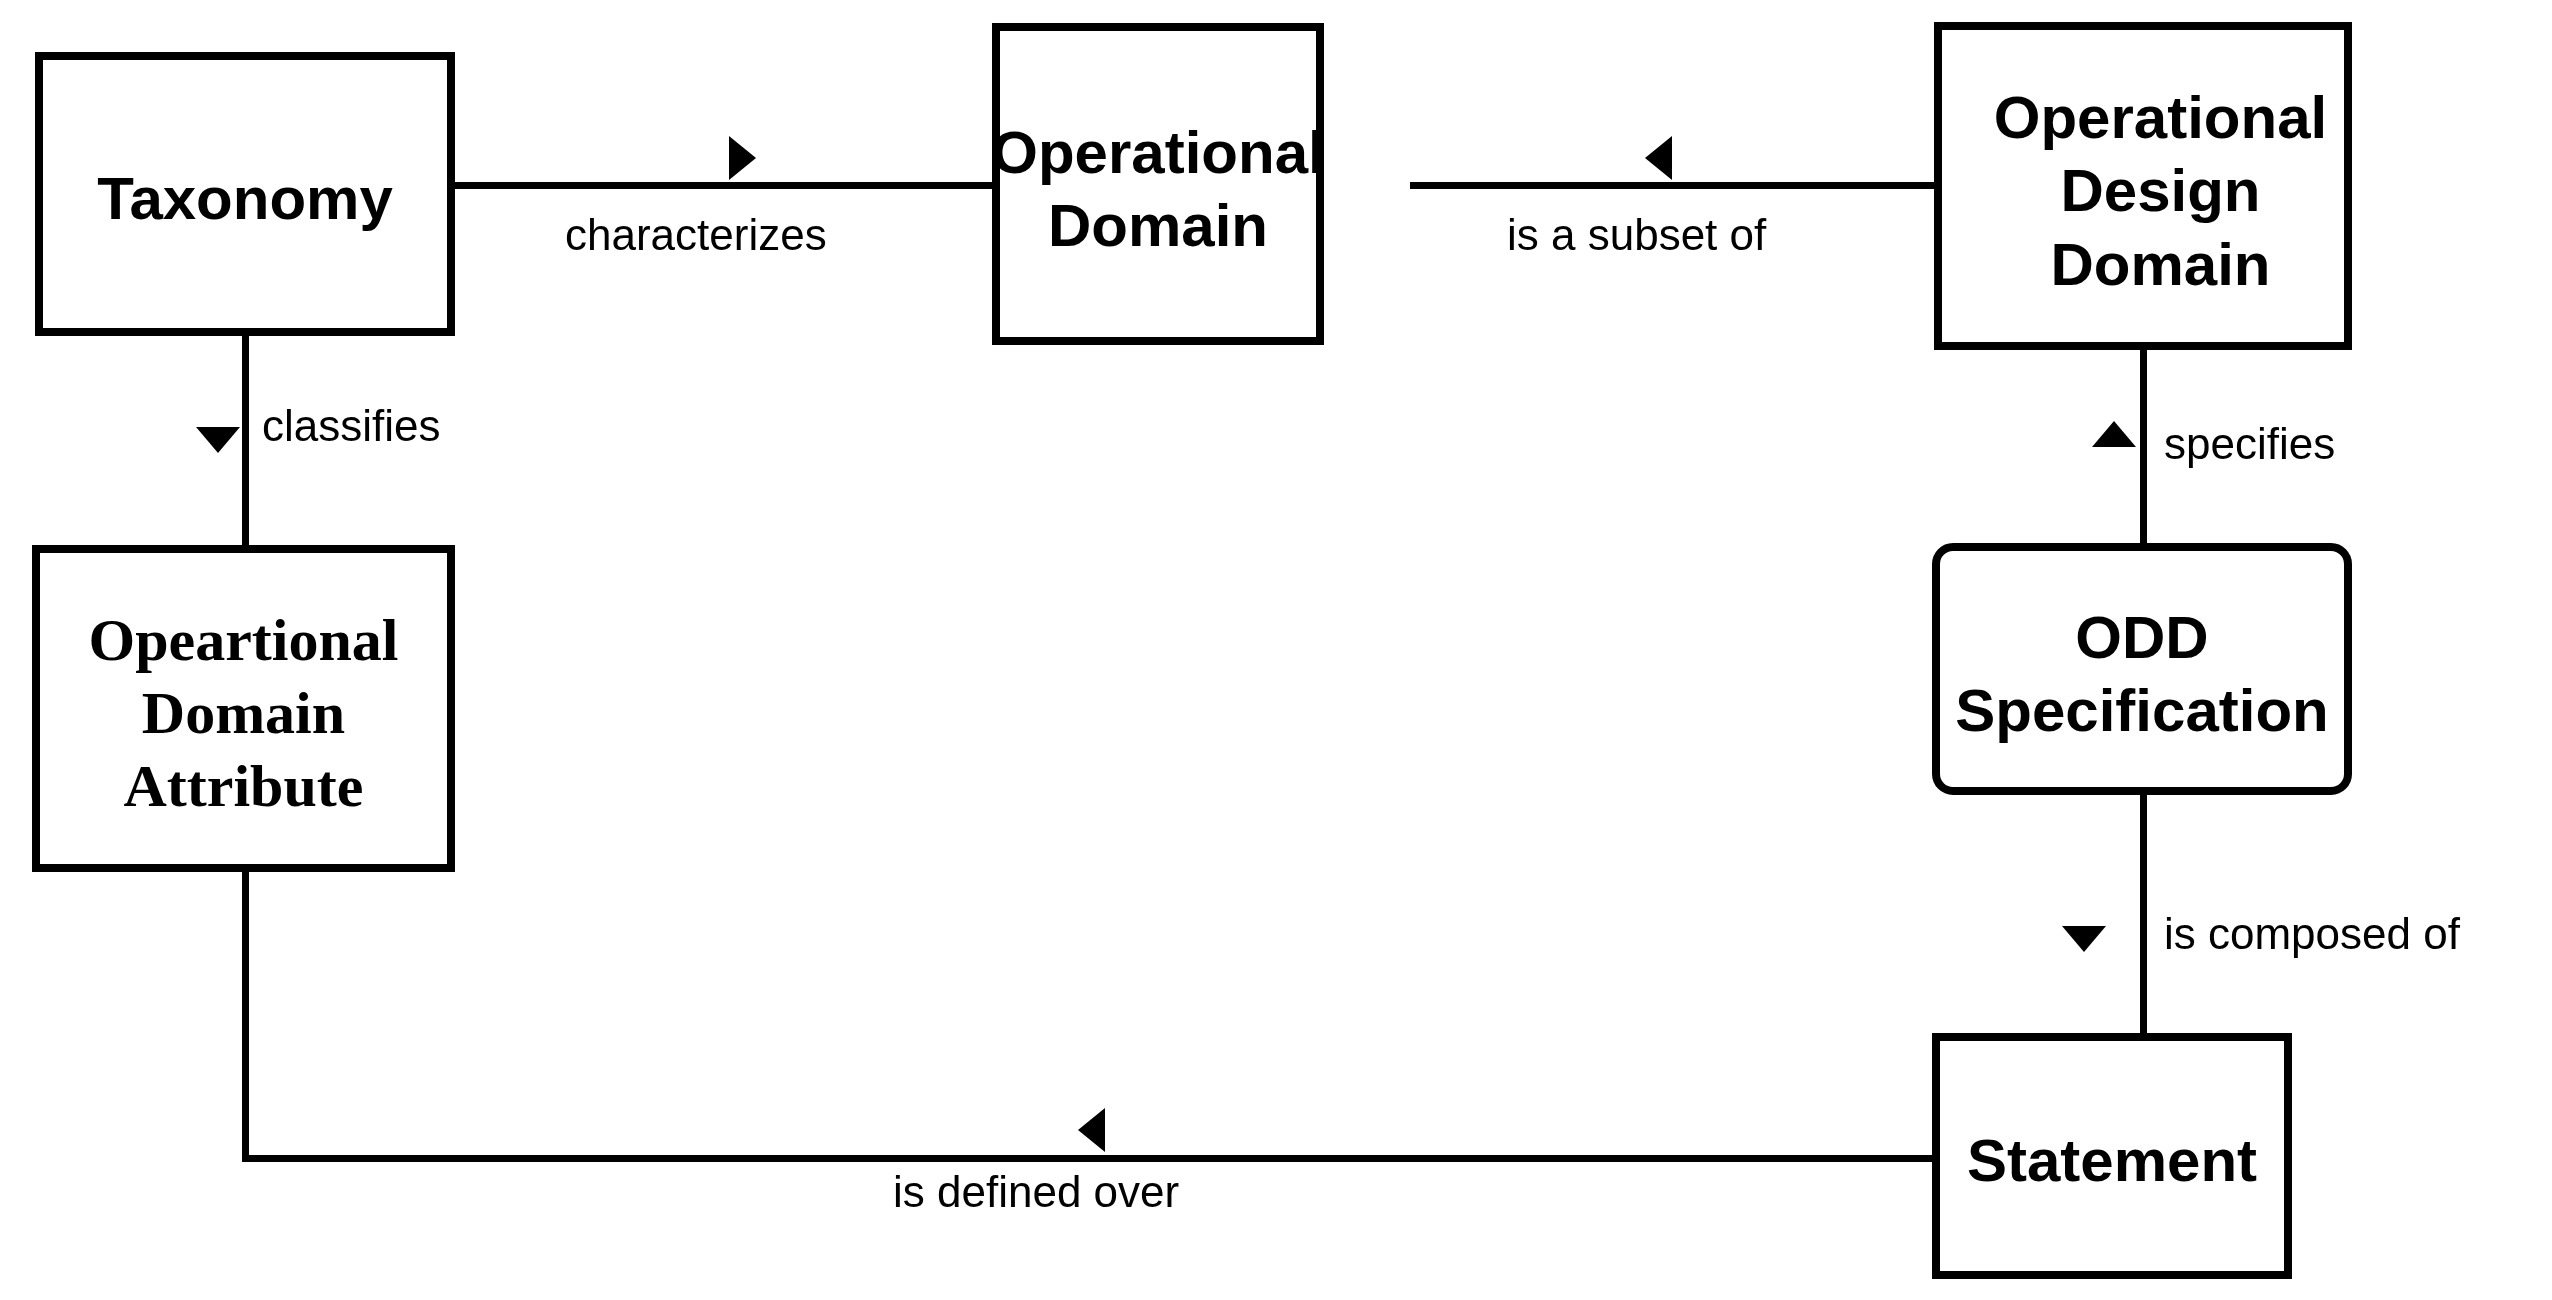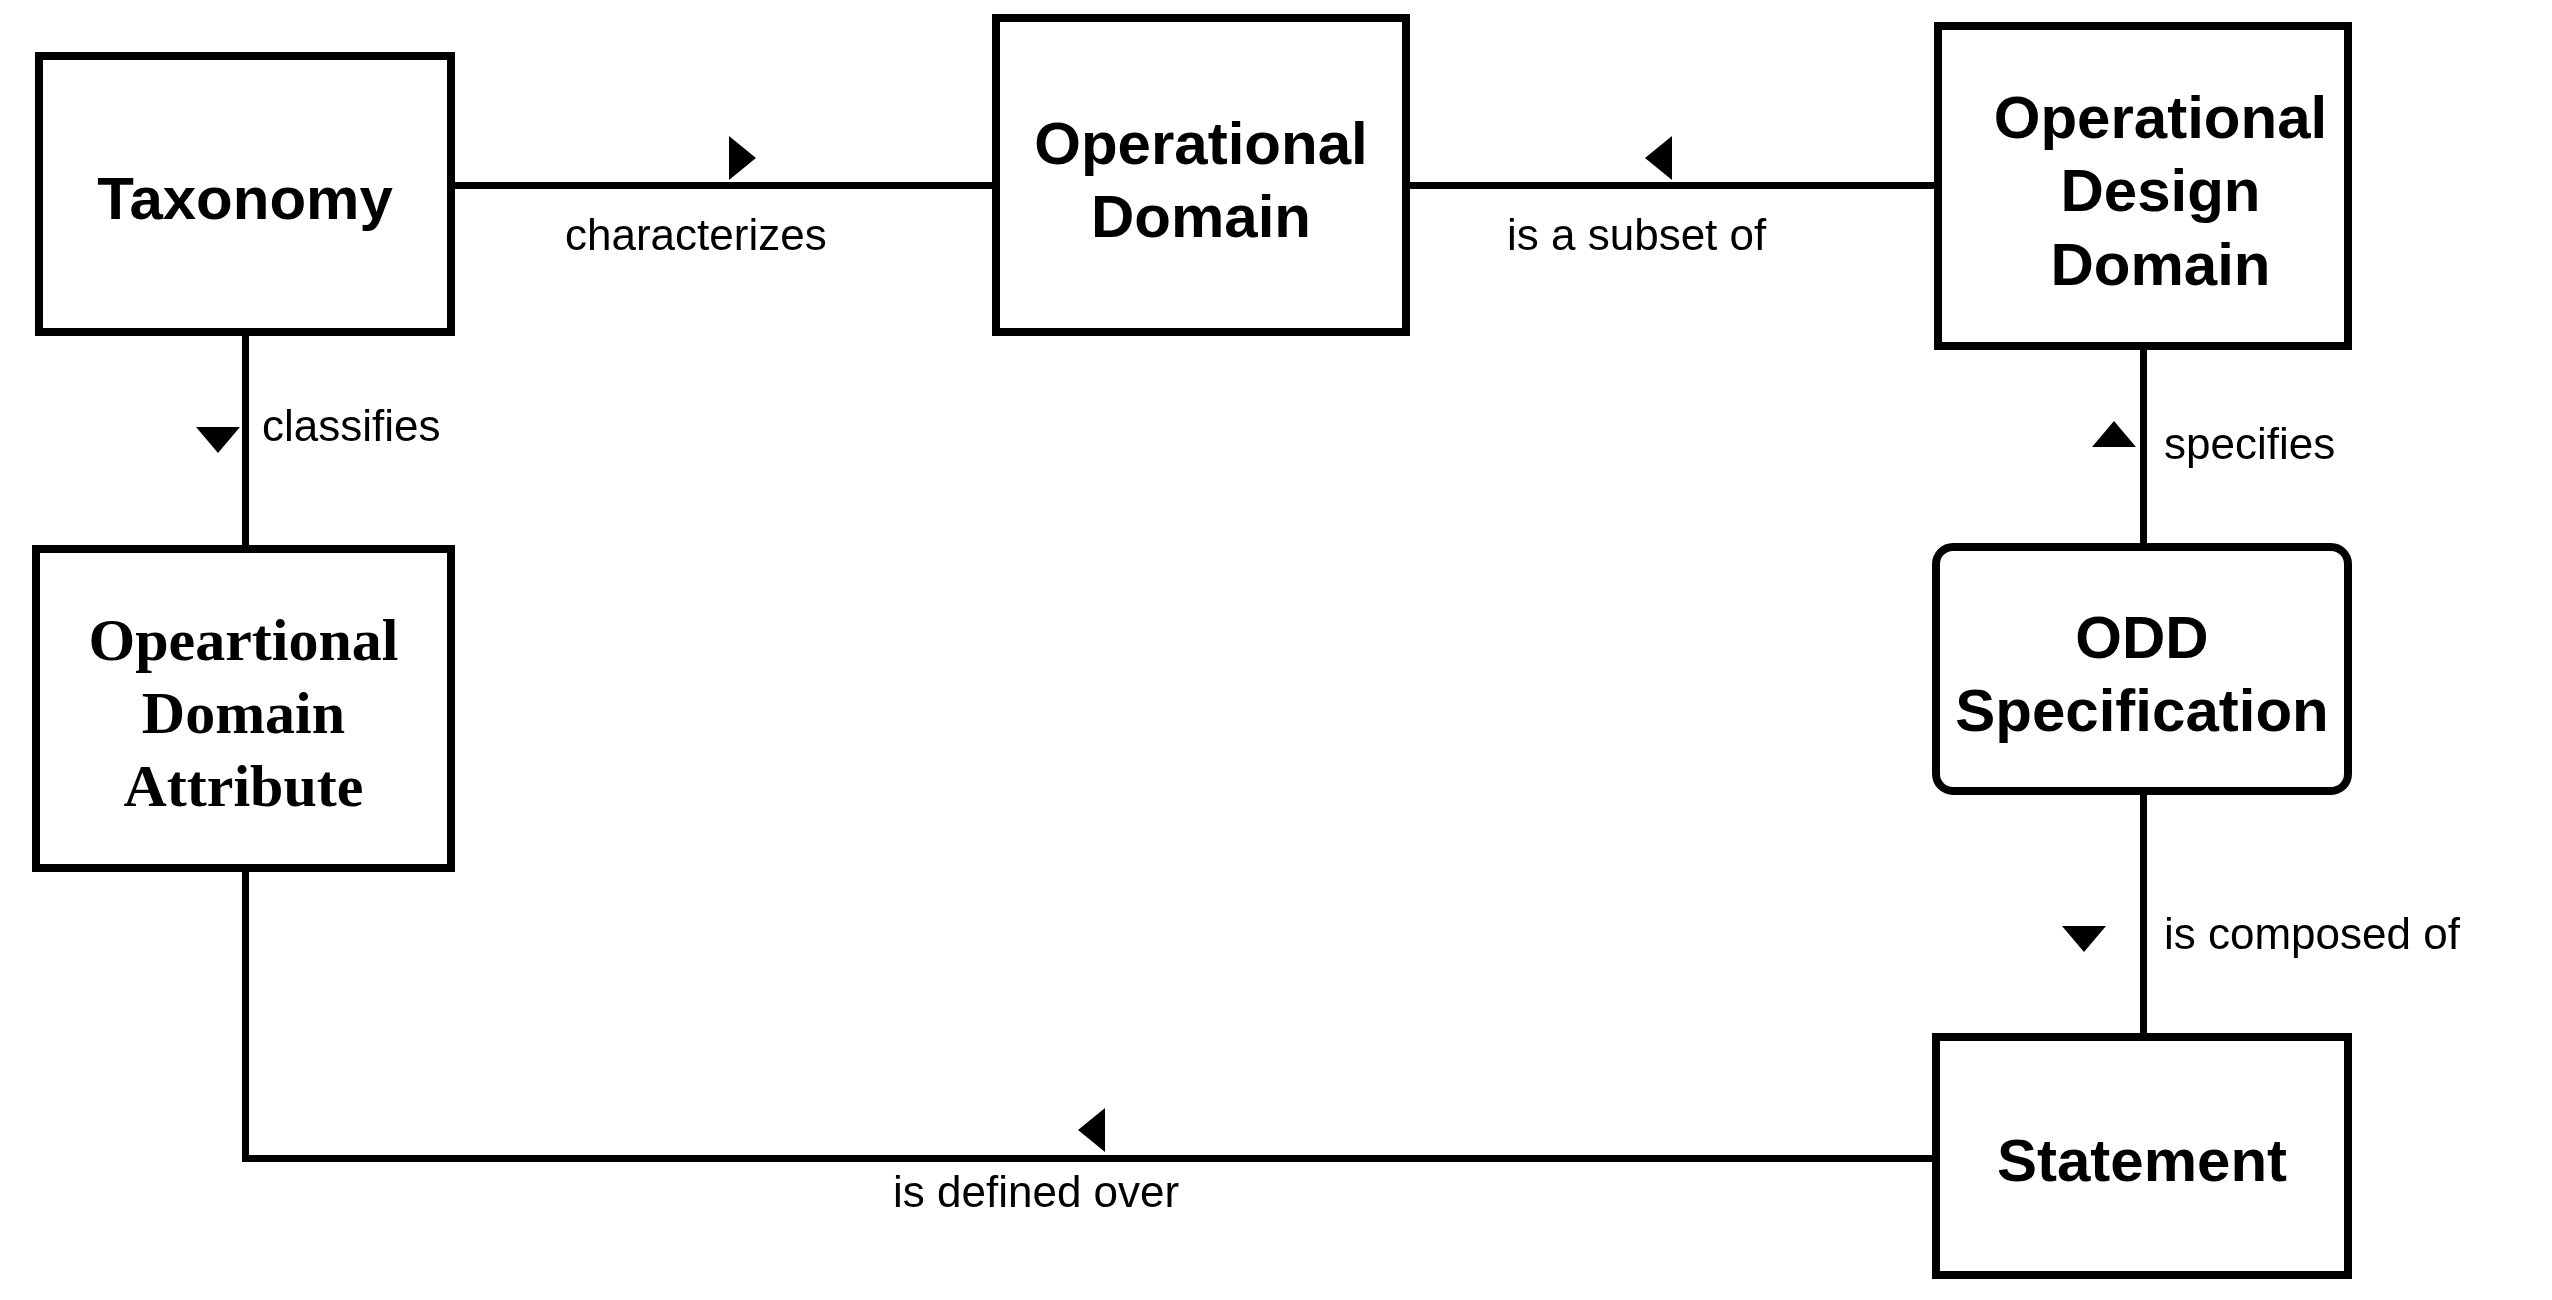--- a/index.html
+++ b/index.html
@@ -7,25 +7,25 @@
     position:relative;width:2552px;height:1300px;background:#ffffff;
     font-family:"Liberation Sans",sans-serif;color:#000;overflow:hidden;
   }
   .node{
     position:absolute;background:#ffffff;border:8px solid #000;
     display:flex;align-items:center;justify-content:center;text-align:center;
     font-weight:bold;font-size:60px;line-height:1.22;box-sizing:border-box;
     padding:12px 4px 2px 4px;
   }
   #n-taxonomy{left:35px;top:52px;width:420px;height:284px;}
-  #n-od{left:992px;top:14px;width:418px;height:322px;}
+  #n-od{left:992px;top:23px;width:332px;height:322px;}
   #n-odd{left:1934px;top:22px;width:418px;height:328px;padding-left:39px;}
   #n-oda{left:32px;top:545px;width:423px;height:327px;font-family:Liberation Serif, serif;}
   #n-spec{left:1932px;top:543px;width:420px;height:252px;border-radius:21px;}
-  #n-stmt{left:1932px;top:1033px;width:420px;height:246px;}
+  #n-stmt{left:1932px;top:1033px;width:360px;height:246px;}
 
   .edge-line{position:absolute;background:#000;}
   #l-h1{left:455px;top:182px;width:537px;height:7px;}
   #l-h2{left:1410px;top:182px;width:524px;height:7px;}
   #l-v1{left:242px;top:307px;width:7px;height:238px;}
   #l-v2{left:2140px;top:350px;width:7px;height:193px;}
   #l-v3{left:2140px;top:795px;width:7px;height:238px;}
   #l-v4{left:242px;top:872px;width:7px;height:290px;}
   #l-h3{left:242px;top:1155px;width:1690px;height:7px;}
 

